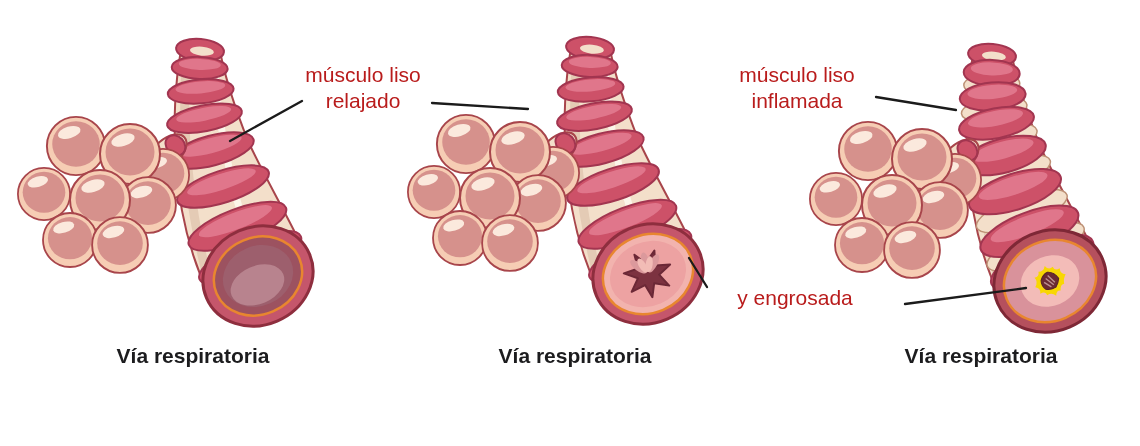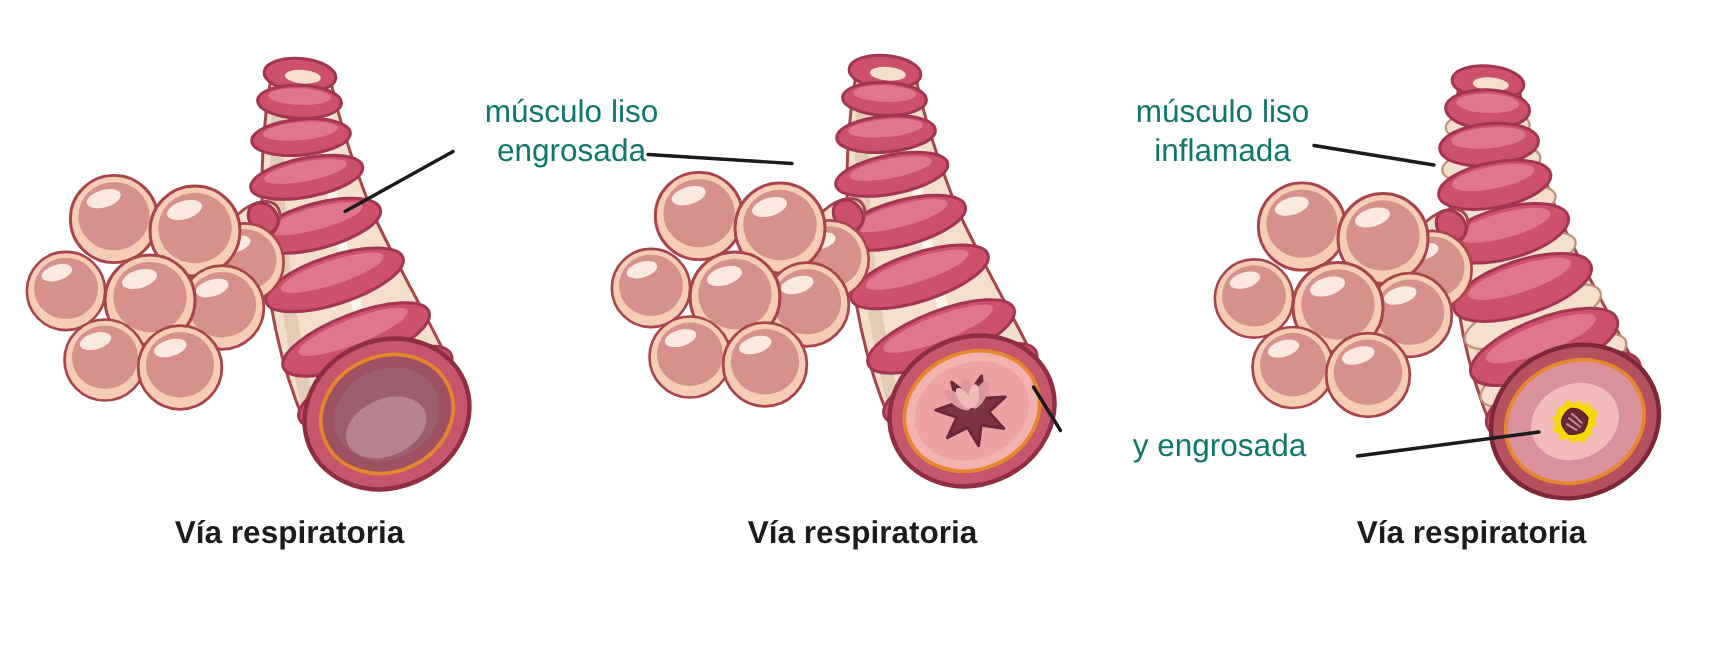--- a/index.html
+++ b/index.html
@@ -15,21 +15,21 @@
   .cream-bulge{fill:#f3dfca;stroke:#bd9175;stroke-width:1.5;}
   .alv-base{fill:#f6cdb4;stroke:#a8454b;stroke-width:2;}
   .alv-inner{fill:#d6918c;}
   .alv-gloss{fill:#fdeee2;opacity:.95;}
   .streak-hi{fill:none;stroke:#fffdf6;stroke-width:7;opacity:.7;stroke-linecap:round;}
   .streak-sh{fill:none;stroke:#ddc2ac;stroke-width:9;opacity:.7;stroke-linecap:round;}
   .connector{stroke:#1b1b1b;stroke-width:2.3;stroke-linecap:round;fill:none;}
   
   .lbl{
     position:absolute;transform:translateX(-50%);text-align:center;white-space:nowrap;
-    font-size:21px;line-height:26px;color:#0f766e;font-weight:400;margin-left:18px;
+    font-size:21px;line-height:26px;color:#b91c1c;font-weight:400;
   }
   .cap{
     position:absolute;transform:translateX(-50%);text-align:right;white-space:nowrap;
     font-size:21px;line-height:25px;color:#1c1c1e;font-weight:700;
   }
 </style>
 </head>
 <body>
 
 <div class="canvas">
@@ -218,21 +218,21 @@
       <path class="connector" d="M302,101 L230,141"></path>
       <path class="connector" d="M432,103 L528,109"></path>
       <path class="connector" d="M876,97 L956,110"></path>
       <path class="connector" d="M689,258 L707,287"></path>
       <path class="connector" d="M905,304 L1026,288"></path>
     </g>
   </svg>
 
   <div class="lbl" style="left:363px;top:62px">
     <div>músculo liso</div>
-    <div>engrosada</div>
+    <div>relajado</div>
   </div>
   <div class="lbl" style="left:797px;top:62px">
     <div>músculo liso</div>
     <div>inflamada</div>
   </div>
   <div class="lbl" style="left:795px;top:285px">
     <div>y engrosada</div>
   </div>
 
   <div class="cap" style="left:193px;top:343px">

